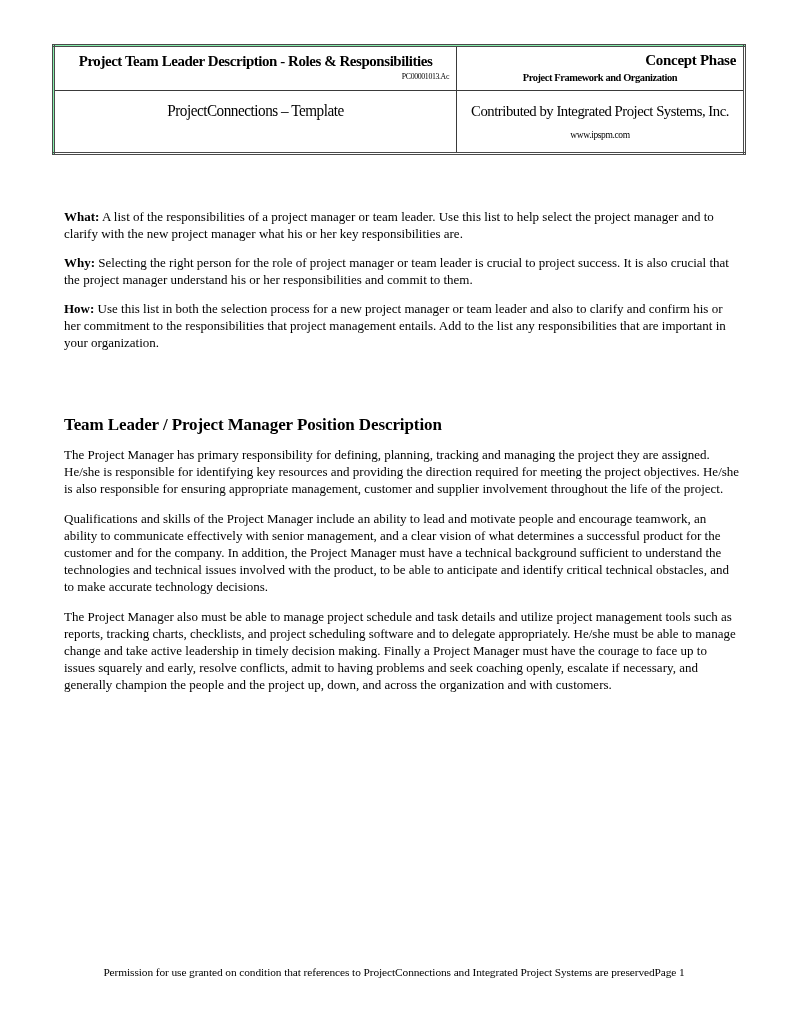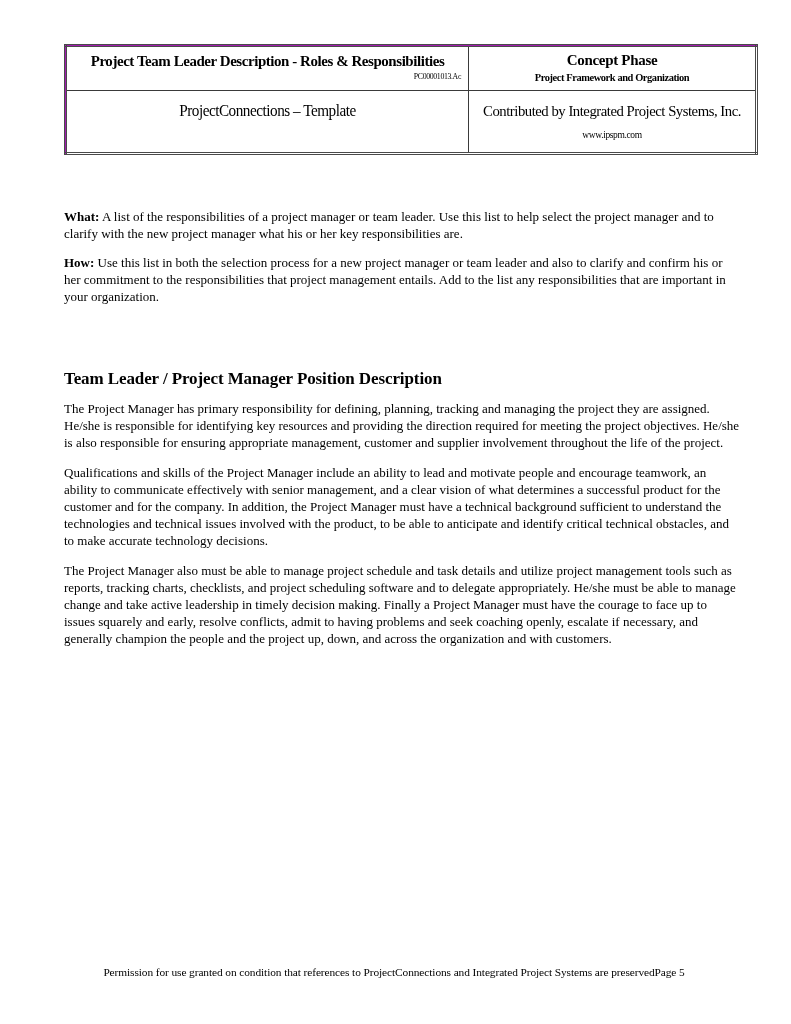--- a/index.html
+++ b/index.html
@@ -22,26 +22,26 @@
     left: 0;
     top: 0;
     width: 791px;
     height: 1024px;
     background: #ffffff;
   }
 
   
   .header-table {
     position: absolute;
-    left: 64px;
+    left: 52px;
     top: 44px;
     width: 693px;
     border-collapse: collapse;
     border: 3px double #4a4a4a;
-    background: #a21caf;
+    background: #86efac;
     table-layout: fixed;
   }
   .header-table td {
     border: 1px solid #3a3a3a;
     vertical-align: top;
     padding: 0;
     background: #ffffff;
   }
   .col-left  { width: 401px; }
   .col-right { width: 286px; }
@@ -67,21 +67,21 @@
     text-align: right;
     letter-spacing: -0.4px;
     margin-top: 2px;
     transform: scaleX(0.92);
     transform-origin: right;
   }
 
   .phase-title {
     font-weight: bold;
     font-size: 15px;
-    text-align: center;
+    text-align: right;
     line-height: 1.15;
     letter-spacing: -0.3px;
   }
   .phase-sub {
     font-weight: bold;
     font-size: 11px;
     text-align: center;
     line-height: 1.2;
     letter-spacing: -0.45px;
     margin-top: 2px;
@@ -219,34 +219,35 @@
     </tr>
   </tbody>
     </table>
 
   <div class="content">
 
 
     <div class="intro-block">
       <p class="para"><span class="lead">What:</span><span> A list of the responsibilities of a project manager or team leader.  Use this list to help select the project manager and to clarify with the new project manager what his or her key responsibilities are.</span></p>
 
+      <p class="para"><span class="lead">Why:</span><span> Selecting the right person for the role of project manager or team leader is crucial to project success. It is also crucial that the project manager understand his or her responsibilities and commit to them.</span></p>
 
       <p class="para tight"><span class="lead">How:</span><span> Use this list in both the selection process for a new project manager or team leader and also to clarify and confirm his or her commitment to the responsibilities that project management entails.  Add to the list any responsibilities that are important in your organization.</span></p>
     </div>
 
     <div class="section-block">
       <h2 class="section-heading">Team Leader / Project Manager Position Description</h2>
 
       <p class="para">The Project Manager has primary responsibility for defining, planning, tracking and managing the project they are assigned. He/she is responsible for identifying key resources and providing the direction required for meeting the project objectives. He/she is also responsible for ensuring appropriate management, customer and supplier involvement throughout the life of the project.</p>
 
       <p class="para">Qualifications and skills of the Project Manager include an ability to lead and motivate people and encourage teamwork, an ability to communicate effectively with senior management, and a clear vision of what determines a successful product for the customer and for the company. In addition, the Project Manager must have a technical background sufficient to understand the technologies and technical issues involved with the product, to be able to anticipate and identify critical technical obstacles, and to make accurate technology decisions.</p>
 
       <p class="para">The Project Manager also must be able to manage project schedule and task details and utilize project management tools such as reports, tracking charts, checklists, and project scheduling software and to delegate appropriately. He/she must be able to manage change and take active leadership in timely decision making. Finally a Project Manager must have the courage to face up to issues squarely and early, resolve conflicts, admit to having problems and seek coaching openly, escalate if necessary, and generally champion the people and the project up, down, and across the organization and with customers.</p>
     </div>
 
   </div>
 
   <div class="footer">
     <span class="footer-note">Permission for use granted on condition that references to ProjectConnections and Integrated Project Systems are preserved</span>
-    <span class="footer-page">Page 5</span>
+    <span class="footer-page">Page 1</span>
   </div>
 
 </div>
 
 </body></html>

